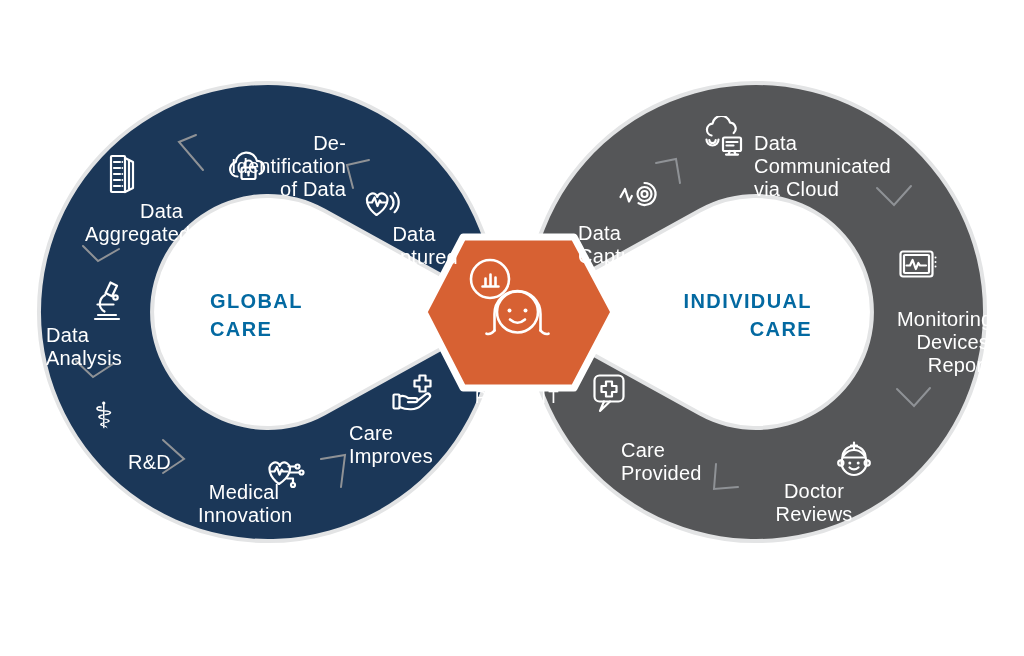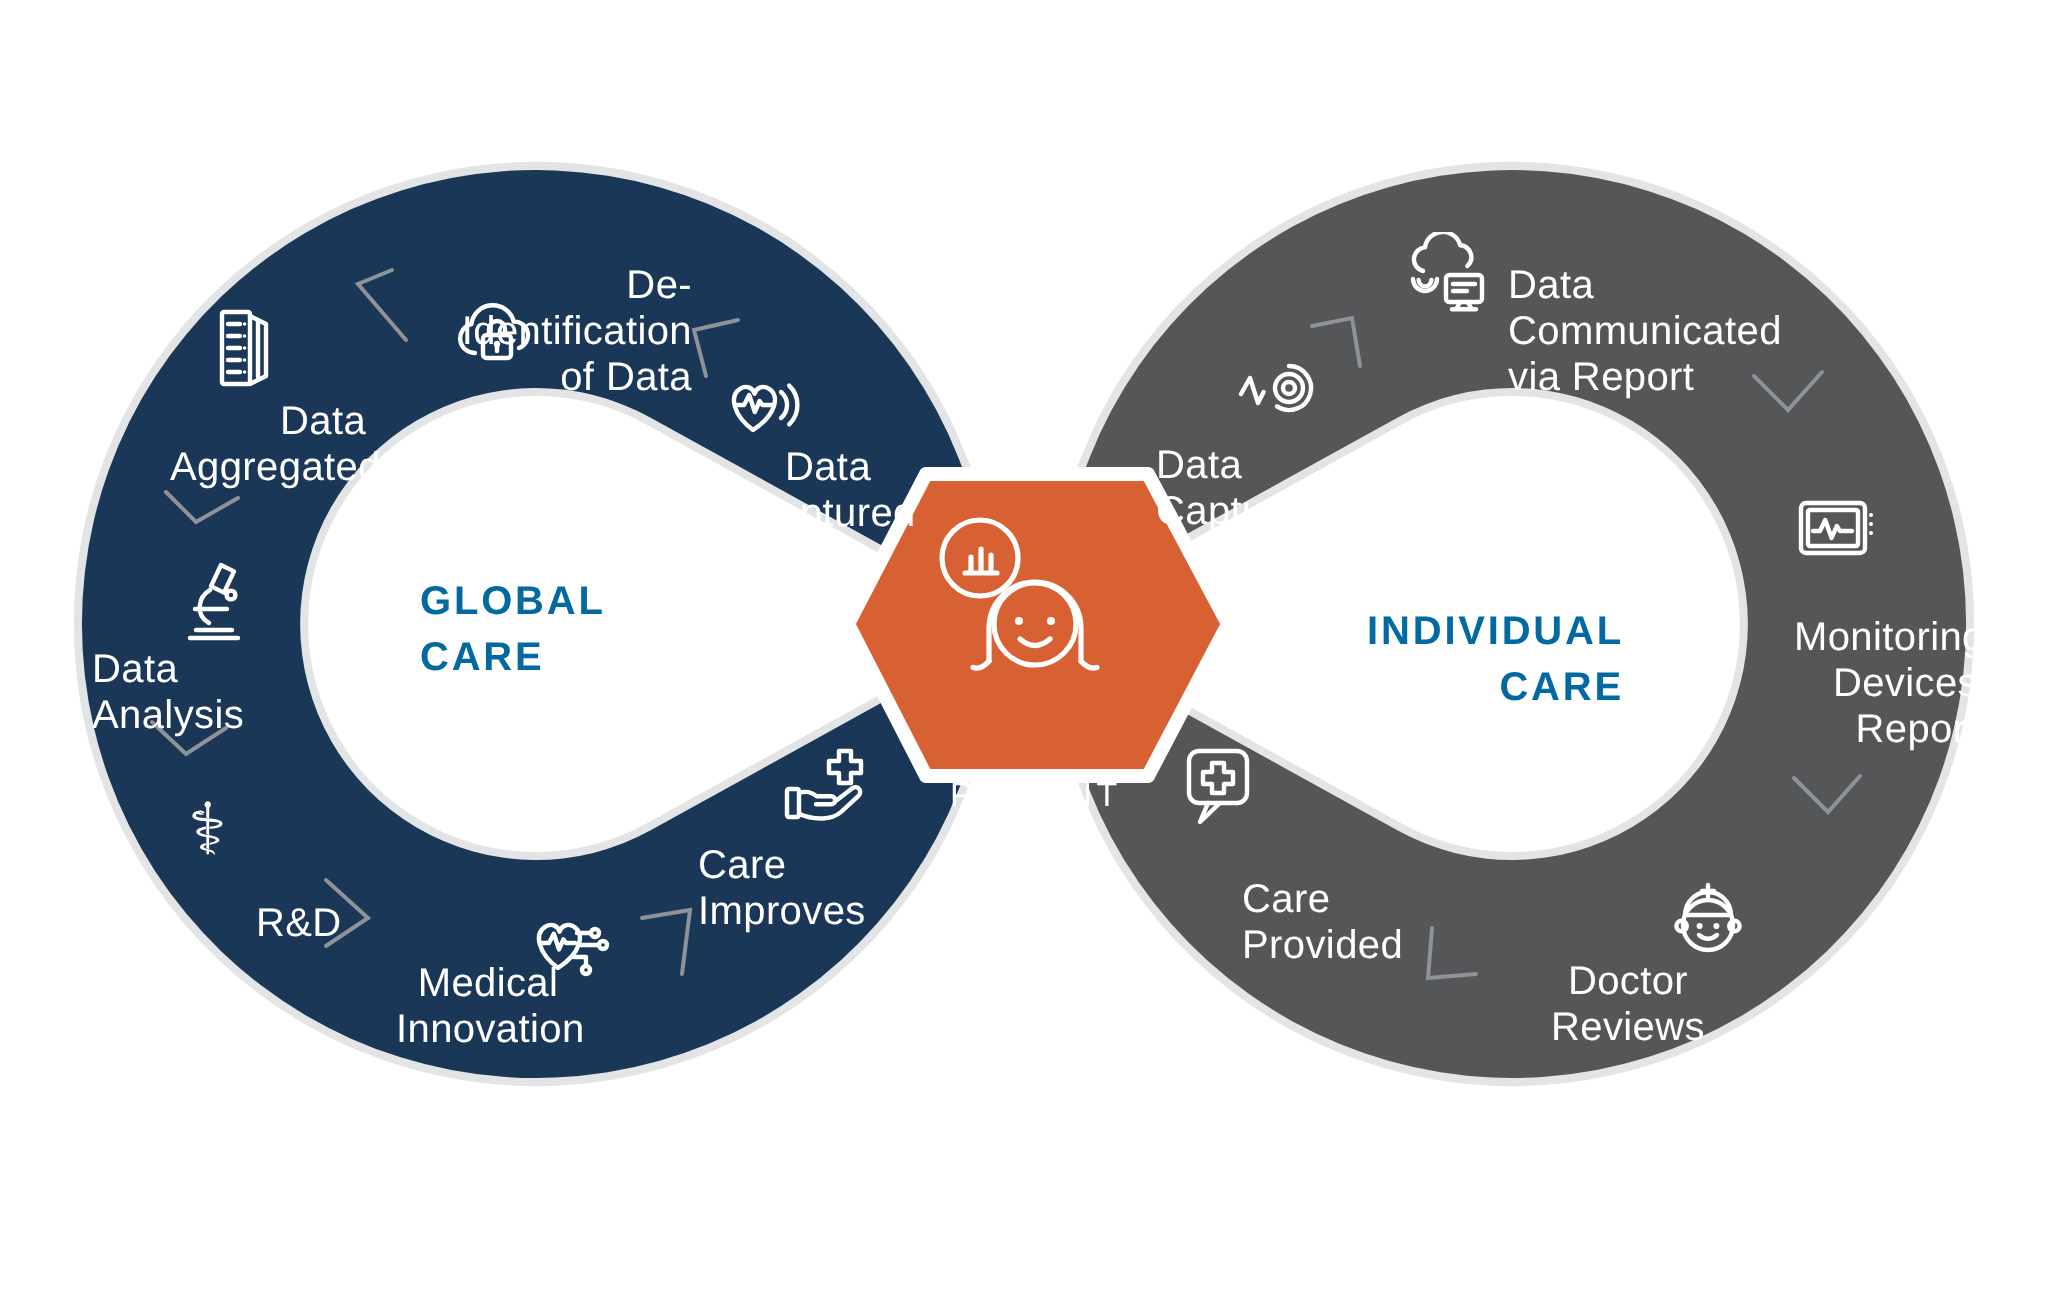--- a/index.html
+++ b/index.html
@@ -59,21 +59,21 @@
       <circle cx="509.5" cy="310.5" r="2" fill="#ffffff" stroke="none"></circle>
       <circle cx="525.5" cy="310.5" r="2" fill="#ffffff" stroke="none"></circle>
       <path d="M510 319.5 q7.5 6.5 15 0"></path>
     </g>
   </svg>
 
   <div class="loop-title" style="left:210px;top:287px;width:120px;text-align:left">
     <span>GLOBAL</span>
     <span>CARE</span>
   </div>
-  <div class="loop-title" style="left:658px;top:302px;width:154px;text-align:right">
+  <div class="loop-title" style="left:658px;top:287px;width:154px;text-align:right">
     <span>INDIVIDUAL</span>
     <span>CARE</span>
   </div>
   <div class="patient-label" style="left:440px;top:347px;width:156px">PATIENT</div>
 
   <div class="lbl" style="left:212px;top:113px;width:134px;text-align:right">
     <span>De-Identification</span>
     <span>of Data</span>
   </div>
   <div class="icon" style="left:226px;top:146px;width:44px;height:46px">
@@ -186,21 +186,21 @@
       <path d="M7.5 23.5 a6 6 0 0 0 12 0" stroke-width="1.9"></path>
       <path d="M10.3 24 a3.2 3.2 0 0 0 6.4 0" stroke-width="1.9"></path>
       <rect x="24" y="21.5" width="18" height="13.5" rx="1.6" stroke-width="1.9"></rect>
       <path d="M27.5 26 h11 M27.5 29.5 h7" stroke-width="1.6"></path>
       <path d="M31 35 l-1.8 3.6 M35 35 l1.8 3.6 M27 38.6 h12" stroke-width="1.6"></path>
     </svg>
   </div>
   <div class="lbl" style="left:754px;top:113px;width:136px;text-align:left">
     <span>Data</span>
     <span>Communicated</span>
-    <span>via Report</span>
+    <span>via Cloud</span>
   </div>
 
   <div class="icon" style="left:896px;top:247px;width:44px;height:36px">
     <svg viewBox="0 0 44 36">
       <rect x="4.5" y="4.5" width="32" height="25" rx="2.5"></rect>
       <rect x="8" y="8" width="25" height="18" rx="1" stroke-width="1.6"></rect>
       <path d="M10.5 18.5 h3.5 l2.6 -5.5 3.2 9 2.6 -6 1.6 2.5 h6" stroke-width="1.8"></path>
       <circle class="fdot" cx="39.5" cy="10.5" r="1"></circle>
       <circle class="fdot" cx="39.5" cy="15" r="1"></circle>
       <circle class="fdot" cx="39.5" cy="19.5" r="1"></circle>

